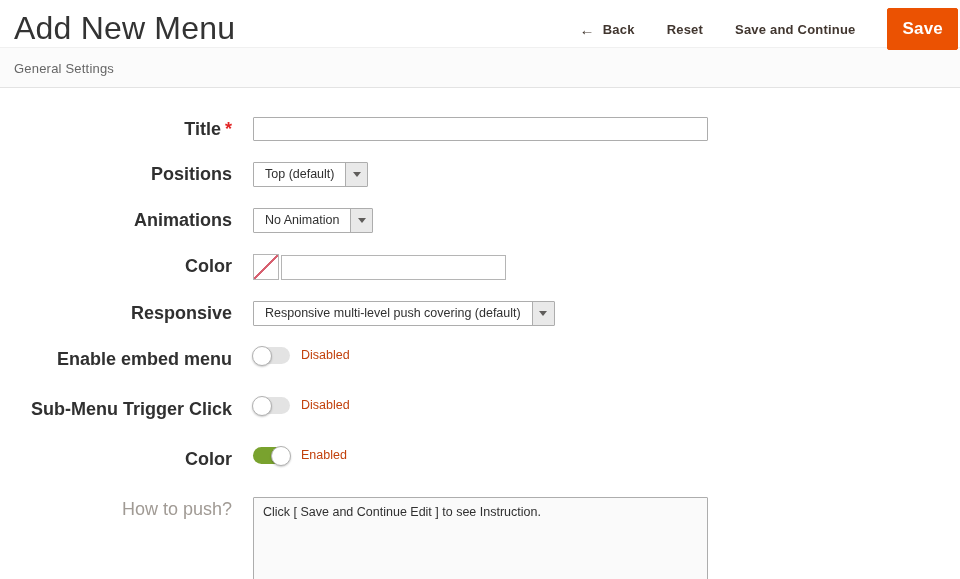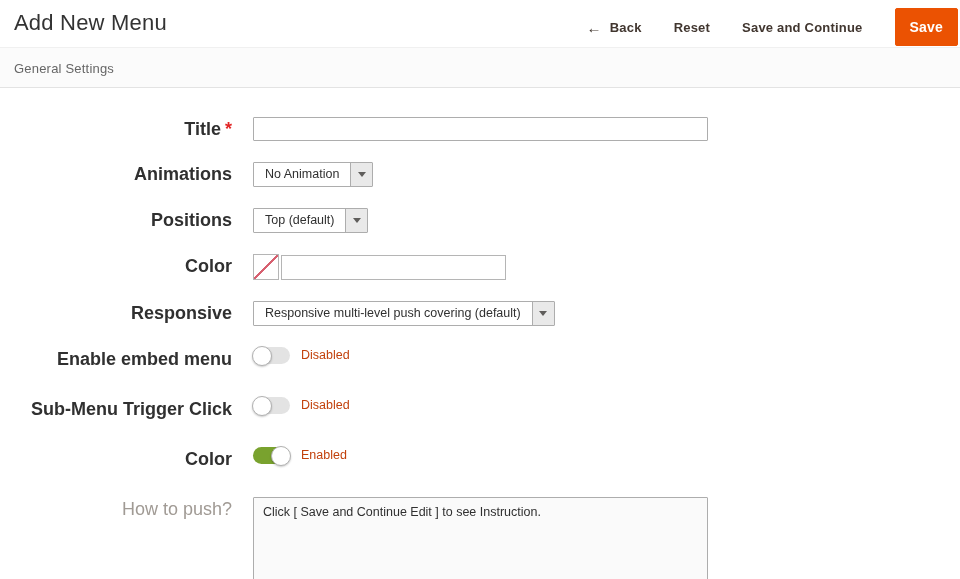--- a/index.html
+++ b/index.html
@@ -13,21 +13,21 @@
   
   .page-header {
     display: flex;
     align-items: flex-start;
     justify-content: space-between;
     padding: 8px 1px 6px 14px;
     background: #ffffff;
     height: 47px;
   }
   .page-title {
-    font-size: 22px;
+    font-size: 32px;
     font-weight: 400;
     color: #333333;
     padding-top: 2px;
     letter-spacing: 0.2px;
   }
   .page-actions {
     display: flex;
     align-items: center;
     padding-top: 0;
   }
@@ -47,21 +47,21 @@
   }
   .back-arrow {
     font-size: 15px;
     font-weight: 400;
     margin-right: 8px;
     color: #41362f;
   }
   .save-primary {
     border: 1px solid #eb5202;
     font-family: inherit;
-    font-size: 14px;
+    font-size: 17px;
     font-weight: 700;
     color: #ffffff;
     cursor: pointer;
     padding: 10px 14px;
     border-radius: 2px;
     letter-spacing: 0.2px;
     margin-right: 1px;
   }
 
   
@@ -251,44 +251,44 @@
   <div class="field-row">
     <div class="field-label">
       <span>Title</span><span class="req">*</span>
     </div>
     <div class="field-control">
       <input class="text-input" type="text" value="" style="">
     </div>
   </div>
 
   <div class="field-row">
+    <div class="field-label">Positions</div>
+    <div class="field-control">
+      <div class="select">
+        <span class="select-value">Top (default)</span>
+        <span class="select-arrow-box">
+          <span class="caret-down"></span>
+        </span>
+      </div>
+    </div>
+  </div>
+
+  <div class="field-row">
     <div class="field-label">Animations</div>
     <div class="field-control">
       <div class="select">
         <span class="select-value">No Animation</span>
         <span class="select-arrow-box">
           <span class="caret-down"></span>
         </span>
       </div>
     </div>
   </div>
 
   <div class="field-row">
-    <div class="field-label">Positions</div>
-    <div class="field-control">
-      <div class="select">
-        <span class="select-value">Top (default)</span>
-        <span class="select-arrow-box">
-          <span class="caret-down"></span>
-        </span>
-      </div>
-    </div>
-  </div>
-
-  <div class="field-row">
     <div class="field-label">Color</div>
     <div class="field-control">
       <span class="color-swatch"></span>
       <input class="color-input" type="text" value="" style="">
     </div>
   </div>
 
   <div class="field-row">
     <div class="field-label">Responsive</div>
     <div class="field-control">

